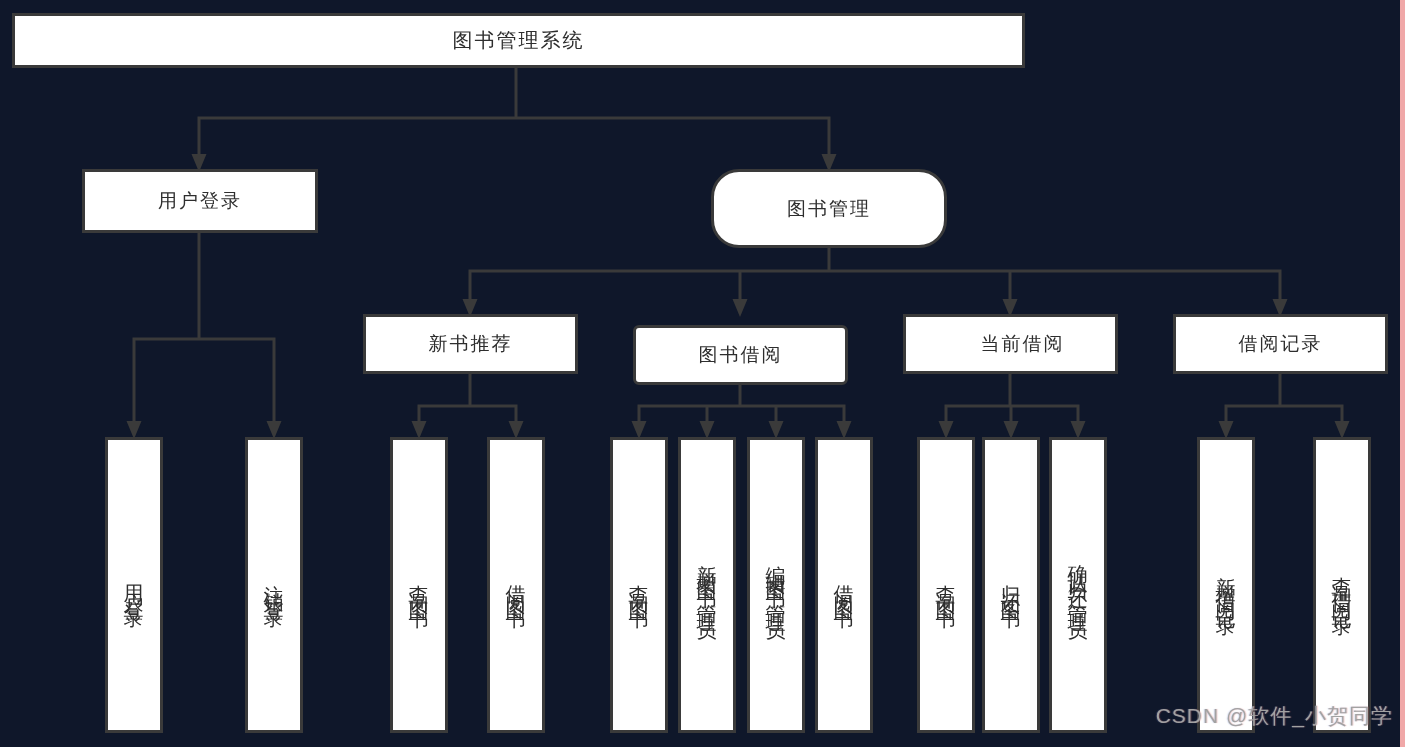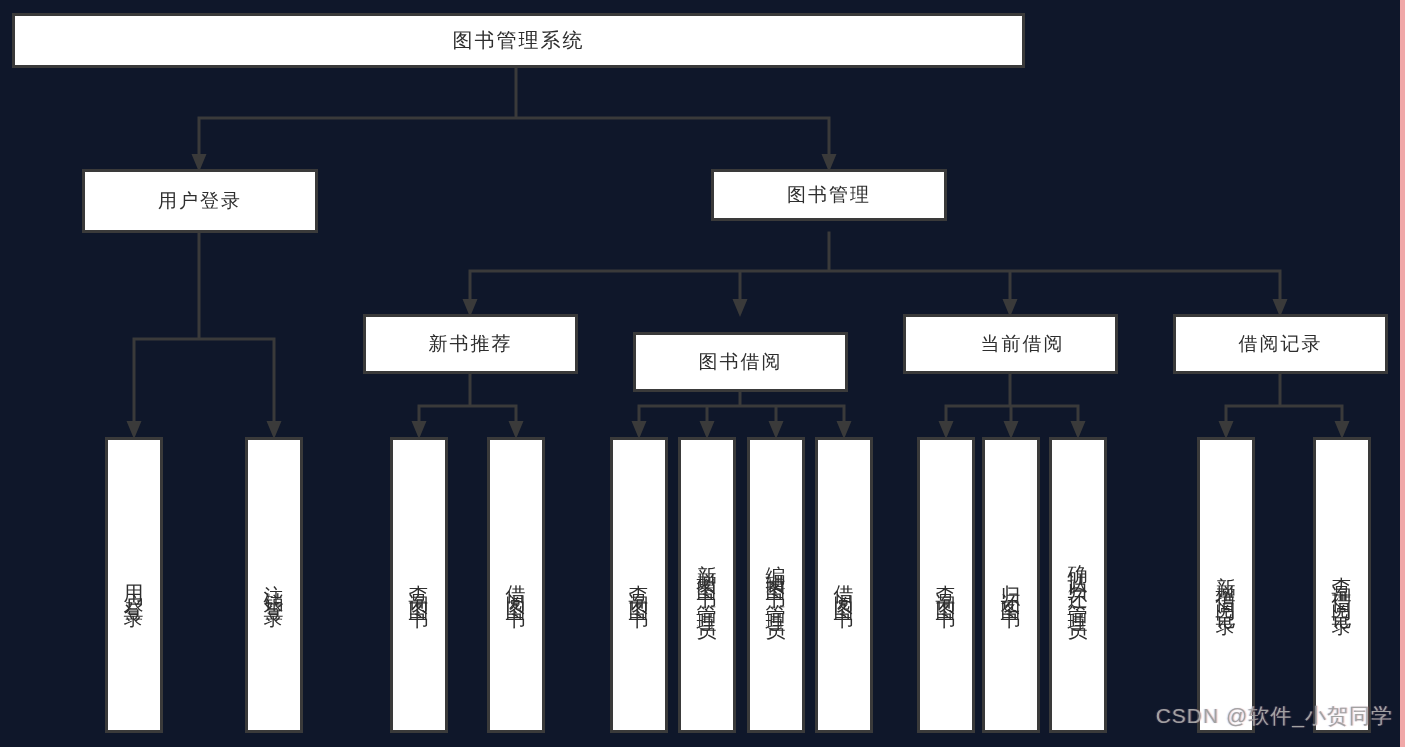--- a/index.html
+++ b/index.html
@@ -33,23 +33,23 @@
     writing-mode: vertical-rl;
     text-orientation: mixed;
     font-size: 20px;
     letter-spacing: 8px;
     line-height: 1.0;
     color: #2e2e2e;
   }
   
   .n-root { left: 12px;   top: 13px;  width: 1013px; height: 55px; }
   .n-l2a  { left: 82px;   top: 169px; width: 236px;  height: 64px; }
-  .n-l2b  { left: 711px;  top: 169px; width: 236px;  height: 52px; }
+  .n-l2b  { left: 711px;  top: 169px; width: 236px;  height: 79px; border-radius: 28px; }
   .n-l3a  { left: 363px;  top: 314px; width: 215px;  height: 60px; }
-  .n-l3b  { left: 633px;  top: 332px; width: 215px;  height: 60px; }
+  .n-l3b  { left: 633px;  top: 325px; width: 215px;  height: 60px; border-radius: 6px; }
   .n-l3c  { left: 903px;  top: 314px; width: 215px;  height: 60px; padding-left: 24px; }
   .n-l3d  { left: 1173px; top: 314px; width: 215px;  height: 60px; }
   .leaf   { top: 437px; width: 58px; height: 296px; }
   .n-u1 { left: 105px; }  .n-u2 { left: 245px; }
   .n-n1 { left: 390px; }  .n-n2 { left: 487px; }
   .n-b1 { left: 610px; }  .n-b2 { left: 678px; }  .n-b3 { left: 747px; }  .n-b4 { left: 815px; }
   .n-c1 { left: 917px; }  .n-c2 { left: 982px; }  .n-c3 { left: 1049px; }
   .n-r1 { left: 1197px; } .n-r2 { left: 1313px; }
   #watermark {
     position: absolute;

